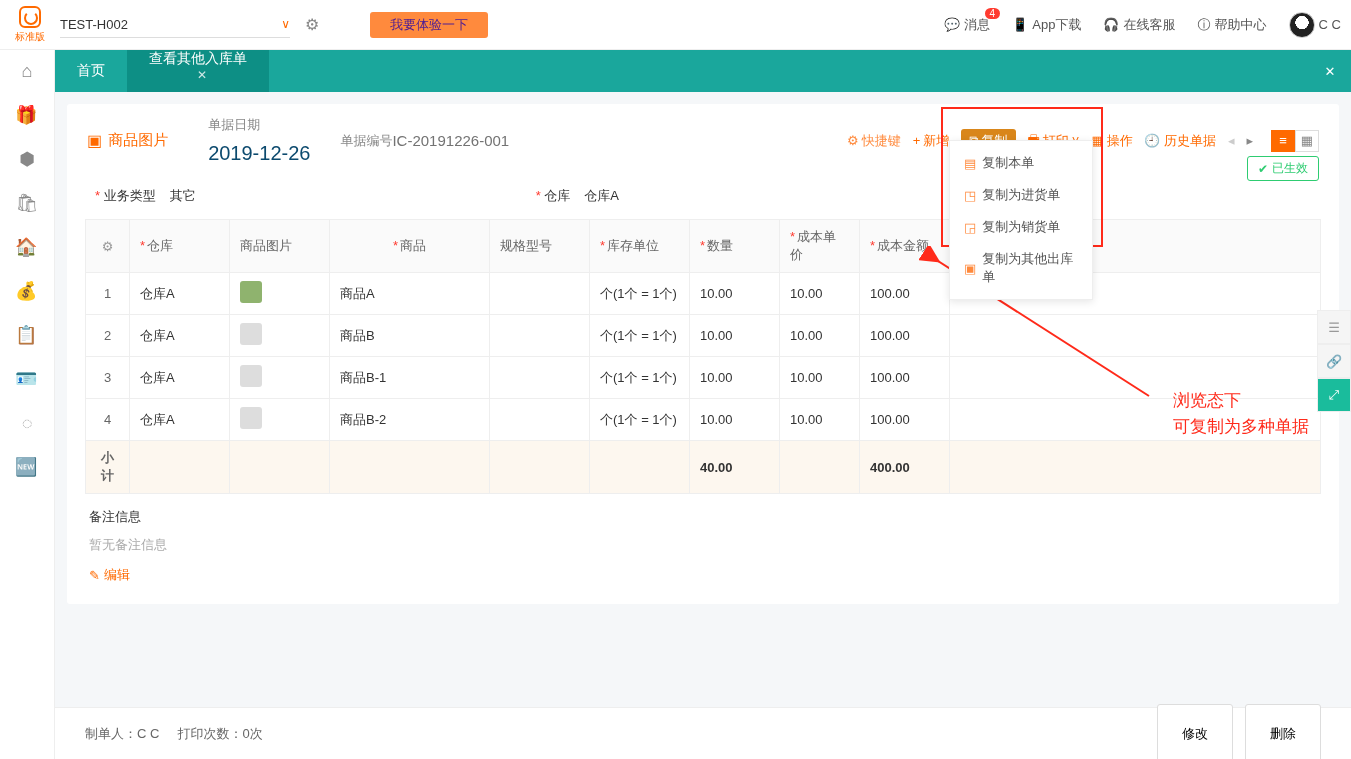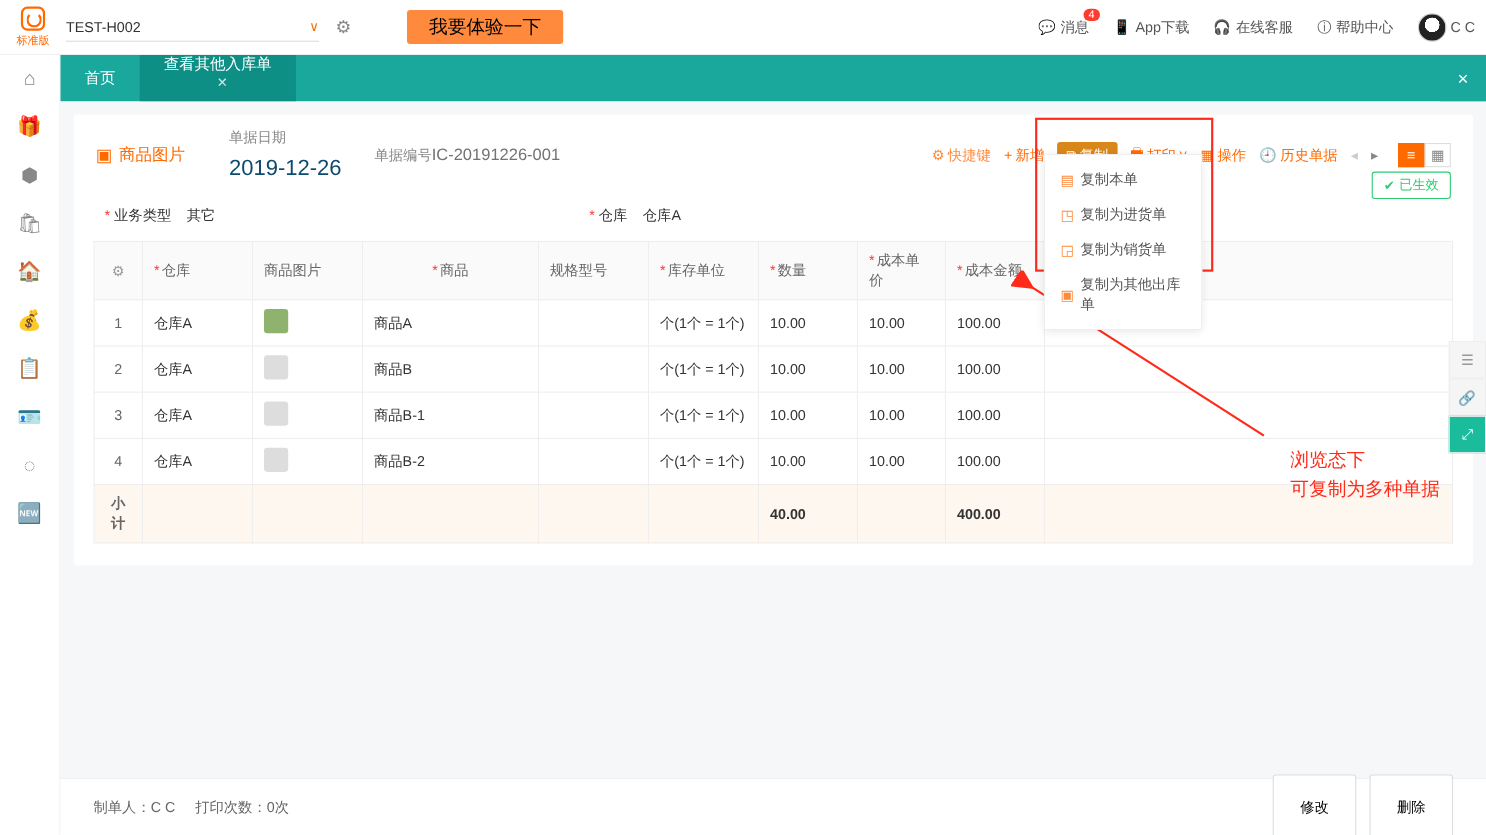--- a/index.html
+++ b/index.html
@@ -6,21 +6,21 @@
 body { background: #fff; font-size: 13px; color: #333; width: 1351px; height: 759px; overflow: hidden; position: relative; }
 .topbar { height: 50px; border-bottom: 1px solid #eee; display: flex; align-items: center; padding: 0 10px; }
 .logo { width: 40px; display:flex; flex-direction:column; align-items:center; justify-content:center; }
 .logo-icon { width: 22px; height: 22px; border-radius: 6px; background: #fff; border: 2px solid #ff6a00; position: relative; }
 .logo-icon::before { content:""; position:absolute; width:10px; height:10px; border:2px solid #ff6a00; border-radius:50%; top:3px; left:3px; border-top-color:transparent;}
 .logo-text { color:#ff6a00; font-size:10px; margin-top:2px;}
 .sel-area { flex: 0 0 280px; display: flex; align-items: center; margin-left:10px; }
 .sel { width: 230px; border-bottom: 1px solid #ddd; padding: 5px 0; display:flex; justify-content:space-between; align-items:center; color:#333;}
 .chev-down { color:#ff6a00; font-size:12px; }
 .gear-top { color:#888; margin-left:15px; font-size:16px;}
-.btn-try { margin-left: 30px; background: #ff8a3d; color:#000000; padding: 4px 20px; border:none; border-radius:3px; font-size:17px; }
+.btn-try { margin-left: 30px; background: #ff8a3d; color:#4c1d95; padding: 4px 20px; border:none; border-radius:3px; font-size:13px; }
 .top-right { margin-left:auto; display:flex; align-items:center; gap:22px; color:#555; }
 .tr-item { display:flex; align-items:center; gap:4px; font-size:13px; position:relative;}
 .badge-red { position:absolute; top:-8px; right:-10px; background:#ff3b30; color:#fff; border-radius:8px; font-size:10px; padding:0 5px; }
 .avatar { width:26px; height:26px; border-radius:50%; background:radial-gradient(circle at 50% 40%, #fff 35%, #222 36%); border:1px solid #ccc; display:inline-block;}
 .layout { display:flex; height: calc(100% - 50px); }
 .sidebar { width:55px; background:#fff; border-right:1px solid #eee; display:flex; flex-direction:column; align-items:center; padding-top:10px; gap:22px; color:#888; font-size:18px;}
 .sidebar .si { width:22px; height:22px; display:flex; align-items:center; justify-content:center;}
 .main { flex:1; background:#f5f7f9; display:flex; flex-direction:column; }
 .tabbar { background:#1aa79c; height:42px; display:flex; align-items:stretch; }
 .tab { padding:0 22px; display:flex; align-items:center; color:#fff; font-size:14px; }
@@ -65,21 +65,21 @@
 .footer .fbtn { margin-left:auto; }
 .btn-plain { background:#fff; border:1px solid #ddd; padding:20px 24px; border-radius:3px; margin-left:12px; font-size:13px;}
 .right-tools { position:absolute; right:0; top:310px; width:34px; display:flex; flex-direction:column; }
 .rt { width:34px; height:34px; background:#f5f5f5; border:1px solid #eee; display:flex;align-items:center;justify-content:center; color:#999;}
 .rt.teal { background:#1abc9c; color:#fff;}
 .dropdown { position:absolute; top:36px; right:246px; width:144px; background:#fff; border:1px solid #eee; box-shadow:0 2px 8px rgba(0,0,0,.1); padding:6px 0; z-index:20;}
 .dd-item { padding:7px 14px; font-size:13px; color:#555; display:flex; align-items:center; gap:6px;}
 .dd-item .di-icon { color:#ff8a3d; font-size:13px;}
 .red-box { position:absolute; top:3px; right:236px; width:162px; height:140px; border:2px solid #ff2a1a; z-index:19; pointer-events:none;}
 .arrow-svg { position:absolute; top:142px; right:160px; z-index:19; pointer-events:none;}
-.annot { position:absolute; top:302px; right:30px; color:#ff2a1a; font-size:17px; line-height:1.5; z-index:19; text-align:left; }
+.annot { position:absolute; top:284px; right:30px; color:#ff2a1a; font-size:17px; line-height:1.5; z-index:19; text-align:left; }
 .num-cell { text-align:center; color:#666;}
 </style>
 </head>
 <body>
 
 <div class="topbar">
   <div class="logo">
     <span class="logo-icon"></span>
     <span class="logo-text">标准版</span>
   </div>
@@ -315,20 +315,28 @@
                   <td></td>
                   <td>40.00</td>
                   <td></td>
                   <td>400.00</td>
                   <td></td>
                 </tr>
               </tbody>
           </table>
         </div>
 
+        <div class="remark-area">
+          <div class="remark-title">备注信息</div>
+          <div class="remark-empty">暂无备注信息</div>
+          <div class="edit-link">
+            <span>✎</span>
+            <span>编辑</span>
+          </div>
+        </div>
       </div>
     </div>
   </div>
 </div>
 
 <div class="right-tools">
   <div class="rt">☰</div>
   <div class="rt">🔗</div>
   <div class="rt teal">⤢</div>
 </div>

